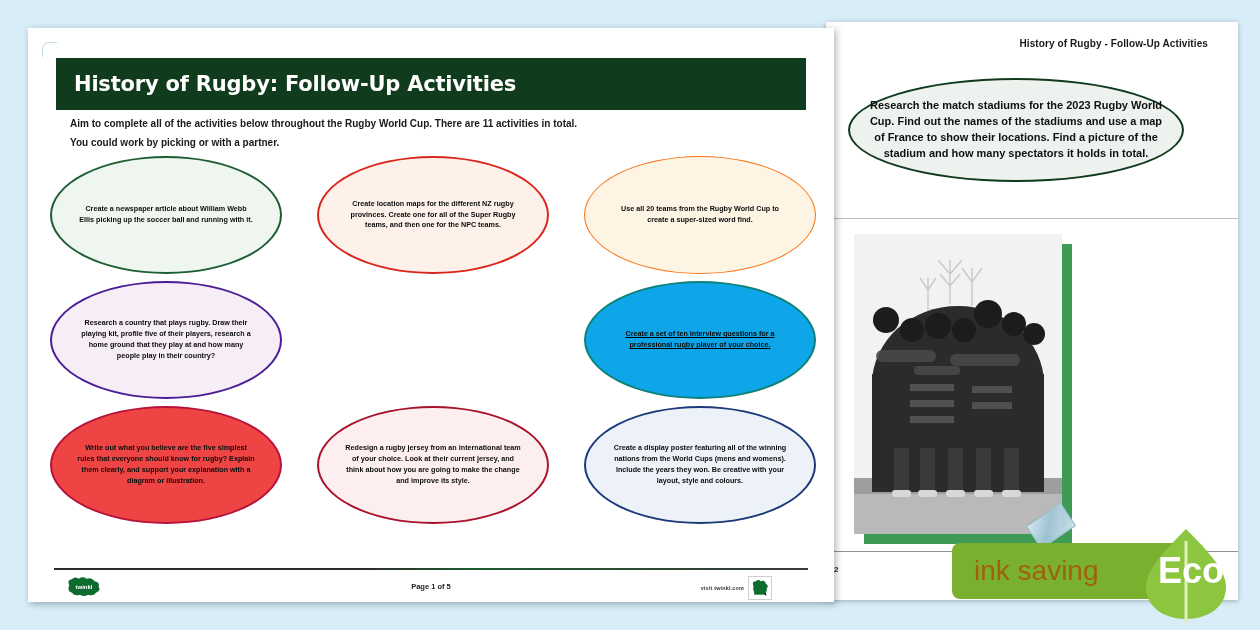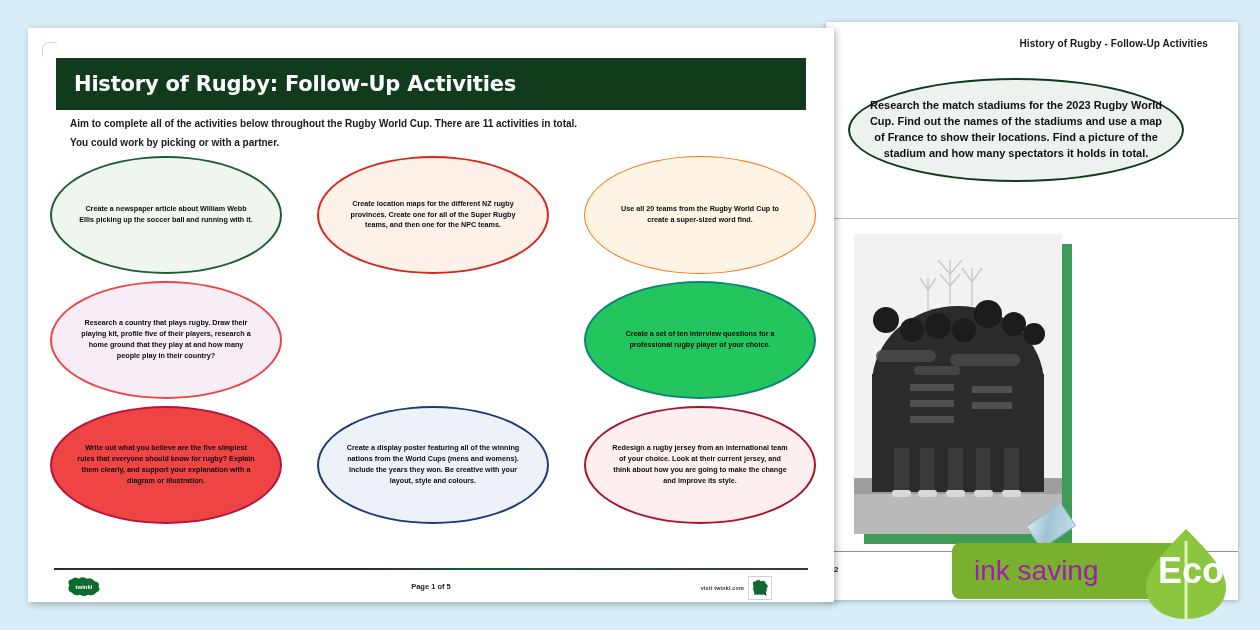--- a/index.html
+++ b/index.html
@@ -120,21 +120,21 @@
   
   #eco{
     position:absolute;left:952px;top:527px;width:308px;height:103px;
   }
   .eco-bar{
     position:absolute;left:0;top:16px;width:252px;height:56px;
     background:#79b12f;border-radius:8px;
   }
   .eco-text{
     position:absolute;left:22px;top:16px;height:56px;display:flex;align-items:center;
-    color:#a21caf;font-size:28px;font-weight:normal;
+    color:#a16207;font-size:28px;font-weight:normal;
     font-family:"Liberation Sans","DejaVu Sans",sans-serif;
   }
   .eco-leaf{
     position:absolute;left:186px;top:0px;width:96px;height:96px;
   }
   .eco-eco{
     position:absolute;left:206px;top:16px;height:56px;display:flex;align-items:center;
     color:#ffffff;font-size:36px;font-weight:bold;
     font-family:"Liberation Sans","DejaVu Sans",sans-serif;
   }
@@ -241,37 +241,37 @@
       </div>
       <div class="oval" style="border:2px solid #d8271c;background:#fdf1ea;">
         <p>Create location maps for the different NZ rugby provinces. Create one for all of the Super Rugby teams, and then one for the NPC teams.</p>
       </div>
       <div class="oval" style="border:1px solid #f97316;background:#fdf4e4;">
         <p>Use all 20 teams from the Rugby World Cup to create a super-sized word find.</p>
       </div>
     </div>
 
     <div class="row">
-      <div class="oval" style="border:2px solid #ef4444;background:#f6edf6;">
+      <div class="oval" style="border:2px solid #4c1d95;background:#f6edf6;">
         <p>Research a country that plays rugby. Draw their playing kit, profile five of their players, research a home ground that they play at and how many people play in their country?</p>
       </div>
-      <div class="oval" style="border:2px solid #0f8278;background:#22c55e;">
+      <div class="oval" style="border:2px solid #0f8278;background:#0ea5e9;text-decoration:underline;">
         <p>Create a set of ten interview questions for a professional rugby player of your choice.</p>
       </div>
     </div>
 
     <div class="row">
       <div class="oval" style="border:2px solid #b5123c;background:#ef4444;">
         <p>Write out what you believe are the five simplest rules that everyone should know for rugby? Explain them clearly, and support your explanation with a diagram or illustration.</p>
       </div>
+      <div class="oval" style="border:2px solid #a8122b;background:#fdeef0;">
+        <p>Redesign a rugby jersey from an international team of your choice. Look at their current jersey, and think about how you are going to make the change and improve its style.</p>
+      </div>
       <div class="oval" style="border:2px solid #1b3a78;background:#edf2f9;">
         <p>Create a display poster featuring all of the winning nations from the World Cups (mens and womens). Include the years they won. Be creative with your layout, style and colours.</p>
-      </div>
-      <div class="oval" style="border:2px solid #a8122b;background:#fdeef0;">
-        <p>Redesign a rugby jersey from an international team of your choice. Look at their current jersey, and think about how you are going to make the change and improve its style.</p>
       </div>
     </div>
 
   </div>
 
   <div class="footer-rule"></div>
 
   <div class="footer">
     <div class="twinkl-logo">
       <svg viewBox="0 0 60 32" aria-hidden="true">

